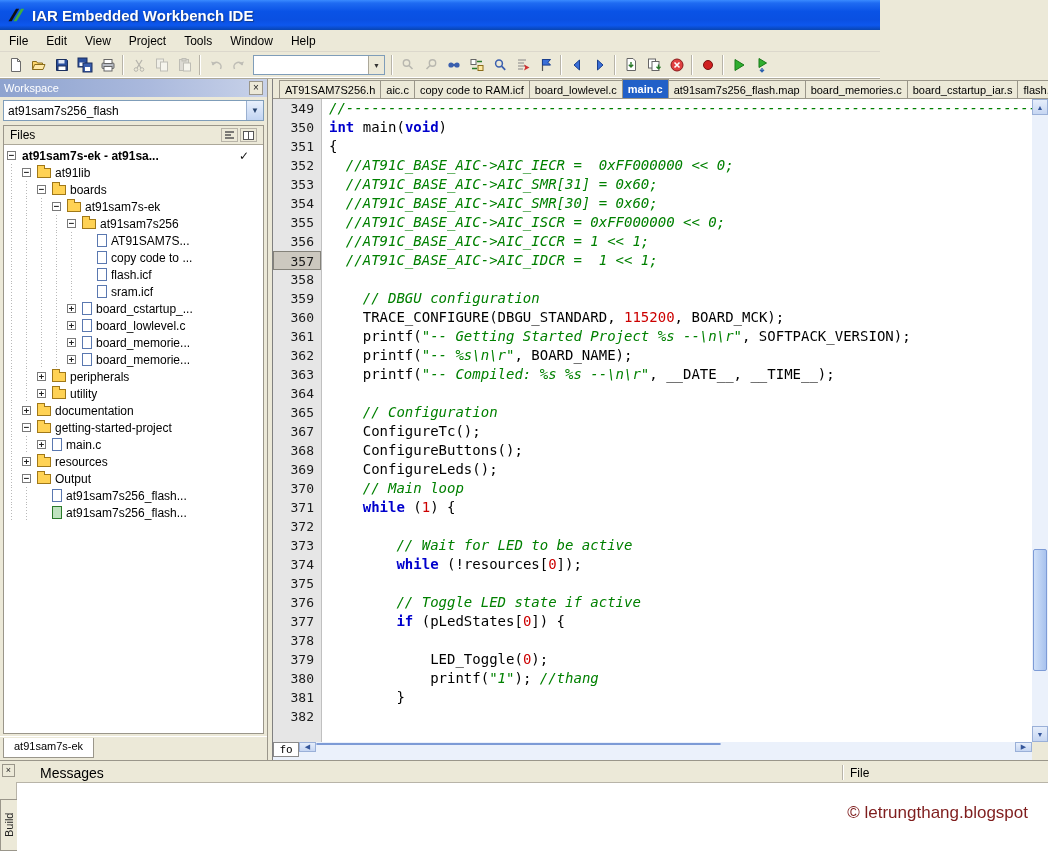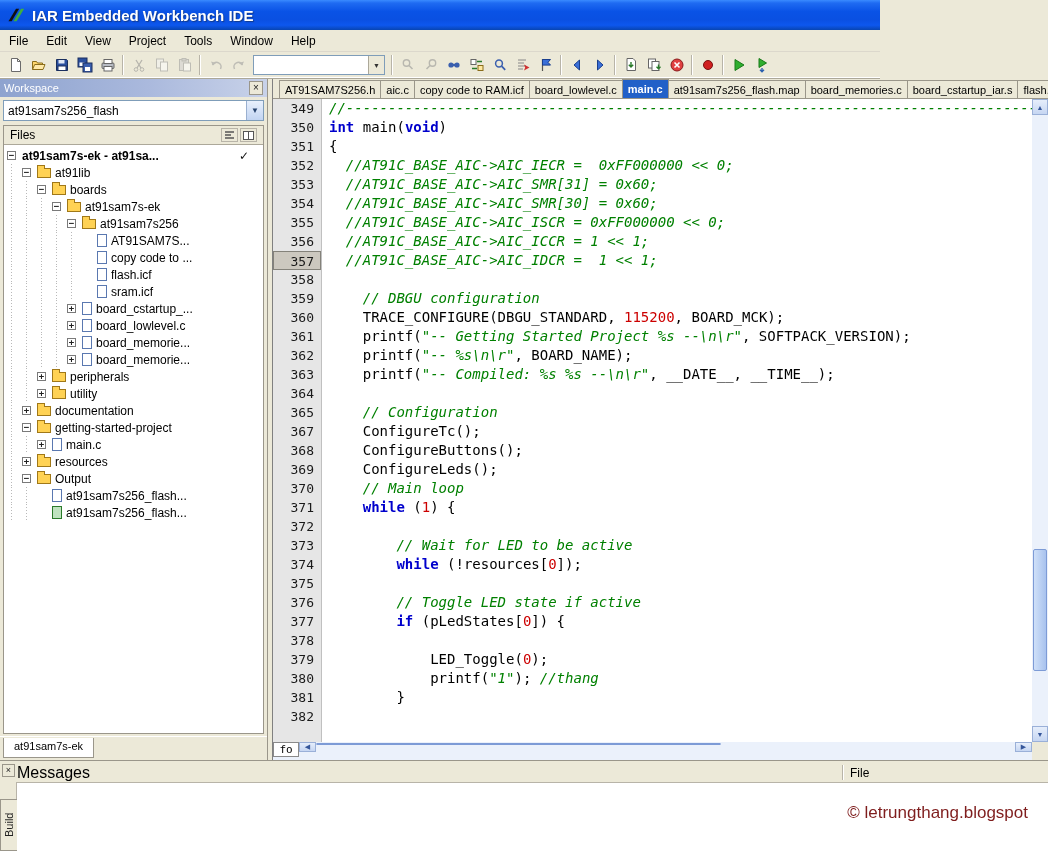--- a/index.html
+++ b/index.html
@@ -79,21 +79,21 @@
   .fo-box{flex:none;width:26px;background:#fff;border:1px solid #8a8a8a;display:flex;align-items:center;justify-content:center;font-size:11px;font-family:"DejaVu Sans Mono",monospace}
   .hbtn{flex:none;width:17px;background:linear-gradient(180deg,#e6eefb,#c6d6f2);border:1px solid #9ab0d8;display:flex;align-items:center;justify-content:center;font-size:7px;color:#35569a}
   .htrack{flex:1;position:relative}
   .hthumb{position:absolute;top:1px;bottom:1px;left:0;width:58%;background:linear-gradient(180deg,#d7e4fa,#aac4f0);border:1px solid #7d9bd6;border-radius:2px}
   .corner{position:absolute;right:0;bottom:0;width:16px;height:18px;background:#ece9d8}
 
   
   .bottom{position:absolute;top:760px;left:0;width:1048px;height:91px;background:#ece9d8;border-top:1px solid #9a968a}
   .bp-close{position:absolute;left:2px;top:3px;width:13px;height:13px;background:#ece9d8;border:1px solid #9a968a;display:flex;align-items:center;justify-content:center;font-size:9px;color:#222;line-height:1}
   .bp-header{position:absolute;left:16px;right:0;top:2px;height:20px;background:#ece9d8;border-bottom:1px solid #b8b4a8;display:flex;align-items:center}
-  .bp-col-msg{margin-left:1px;font-size:16px}
+  .bp-col-msg{margin-left:24px;font-size:14px}
   .bp-col-file{position:absolute;left:834px;font-size:12px}
   .bp-col-div{position:absolute;left:826px;top:2px;bottom:2px;width:2px;border-left:1px solid #b8b4a8;border-right:1px solid #fff}
   .bp-content{position:absolute;left:16px;right:0;top:22px;bottom:0;background:#fff;border-left:1px solid #b8b4a8}
   .credit{position:absolute;right:20px;top:20px;color:#7f1d1d;font-size:17px}
   .bp-tab{position:absolute;left:0;bottom:0;width:17px;height:52px;background:#ece9d8;border:1px solid #9a968a;border-left:none;writing-mode:vertical-rl;transform:rotate(180deg);display:flex;align-items:center;justify-content:center;font-size:11px;color:#222}
 </style>
 </head>
 <body>
 
 <div class="screen">

